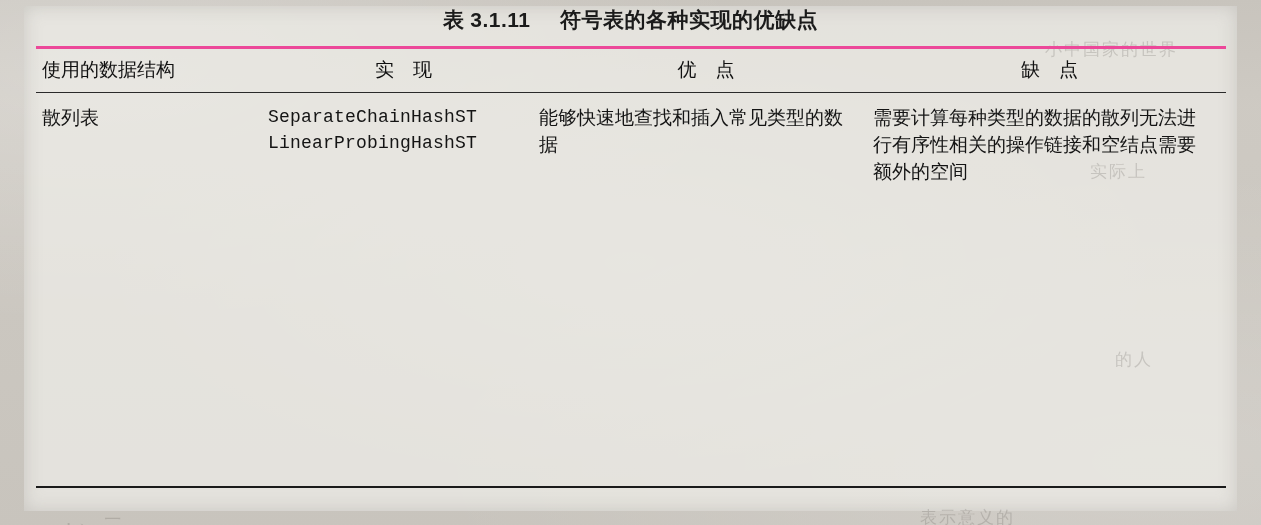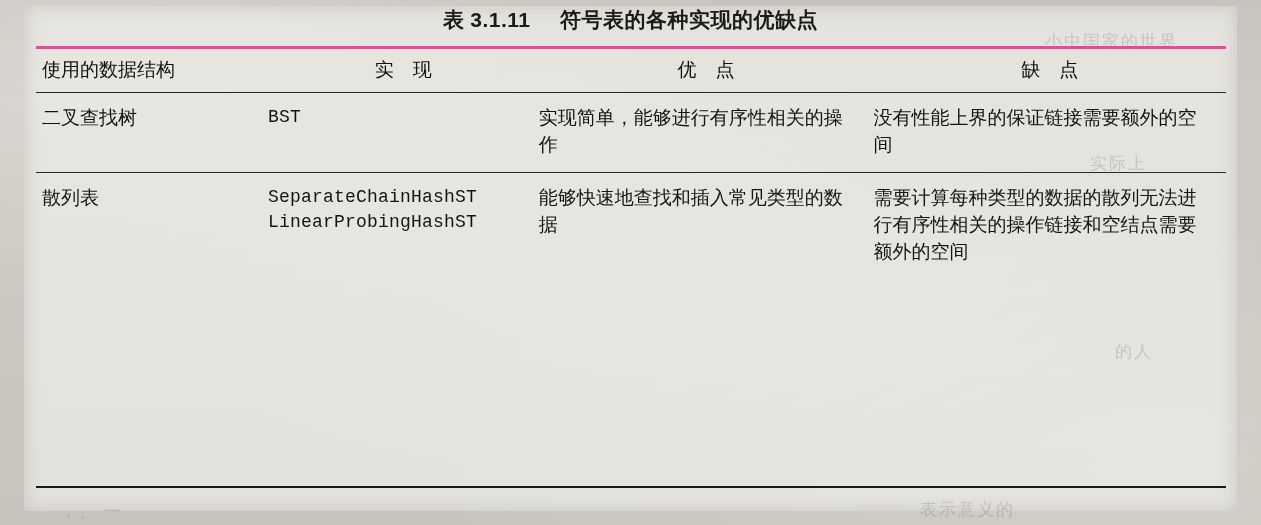--- a/index.html
+++ b/index.html
@@ -105,20 +105,21 @@
     border-top: 2.4px solid #1a1a1a;
   }
   
   .ghost {
     position: absolute;
     color: rgba(90,86,80,0.22);
     font-size: 17px;
     letter-spacing: 2px;
     pointer-events: none;
     user-select: none;
+    margin-top: 8px;
   }
 </style>
 </head>
 <body>
 
 <div class="page">
   <div class="sheet"></div>
 
   <div class="ghost" style="left:1045px; top:30px;">小中国家的世界</div>
   <div class="ghost" style="left:1090px; top:152px;">实际上</div>
@@ -137,26 +138,20 @@
     <thead>
       <tr class="head">
         <th class="c1 rule-thick">使用的数据结构</th>
         <th class="c2 rule-thick">实　现</th>
         <th class="c3 rule-thick">优　点</th>
         <th class="c4 rule-thick">缺　点</th>
       </tr>
     </thead>
     <tbody>
       <tr>
-        <td class="c1 rule-thin">二叉查找树</td>
-        <td class="c2 mono rule-thin">BST</td>
-        <td class="c3 rule-thin">实现简单，能够进行有序性相关的操作</td>
-        <td class="c4 rule-thin">没有性能上界的保证链接需要额外的空间</td>
-      </tr>
-      <tr>
         <td class="c1 rule-thin">散列表</td>
         <td class="c2 mono rule-thin" style="white-space:pre-line;">SeparateChainHashST
 LinearProbingHashST</td>
         <td class="c3 rule-thin">能够快速地查找和插入常见类型的数据</td>
         <td class="c4 rule-thin">需要计算每种类型的数据的散列无法进行有序性相关的操作链接和空结点需要额外的空间</td>
       </tr>
     </tbody>
   </table>
 
   <div class="botrule"></div>

